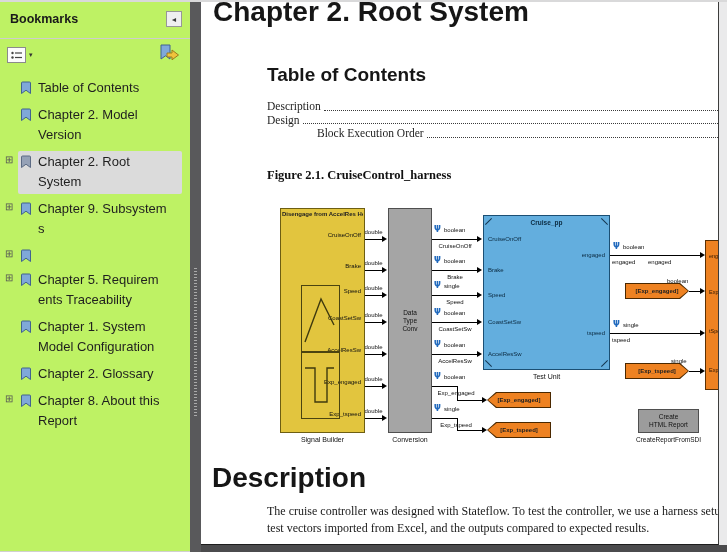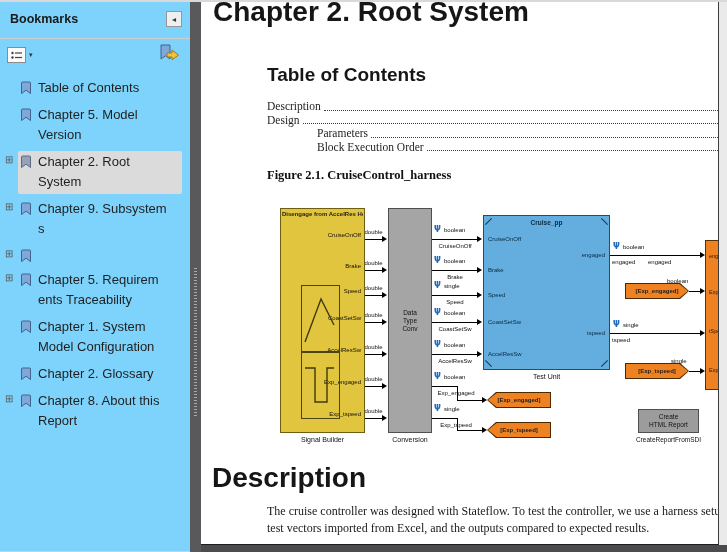--- a/index.html
+++ b/index.html
@@ -1,19 +1,19 @@
 <!DOCTYPE html>
 <html><head>
 <meta charset="utf-8">
 <style>
   html,body{margin:0;padding:0}
   body{width:727px;height:552px;overflow:hidden;position:relative;background:#fff;
        font-family:"Liberation Sans",sans-serif;-webkit-font-smoothing:antialiased}
   
-  .sidebar{position:absolute;left:0;top:0;width:190px;height:552px;background:#7dd3fc;
+  .sidebar{position:absolute;left:0;top:0;width:190px;height:552px;background:#bef264;
            border-top:2px solid #d9d9da;box-sizing:border-box;border-bottom:1px solid #d0d0d0}
   .sidebar-header{position:relative;height:36px;border-bottom:1px solid #cdcdcd}
   .sidebar-title{position:absolute;left:10px;top:10px;font-size:12.5px;font-weight:bold;color:#1a1a1a}
   .collapse-btn{position:absolute;left:166px;top:9px;width:16px;height:16px;background:#efeff0;
                 border:1px solid #979797;font-size:7px;color:#3a3a3a;display:flex;align-items:center;
                 justify-content:center;padding:0;box-sizing:border-box}
   .sidebar-toolbar{position:relative;height:36px}
   .opts-btn{position:absolute;left:7px;top:8px;display:flex;align-items:center;gap:3px}
   .opts-box{width:19px;height:16px;border:1px solid #8b8b8b;background:#fcfcfc;display:flex;
             align-items:center;justify-content:center;box-sizing:border-box}
@@ -129,21 +129,21 @@
           <span class="bm-label">Table of Contents</span>
         </span>
       </div>
 
       <div class="bm-item">
         <span class="exp-col"></span>
         <span class="bm-row">
           <svg class="bm-ic" width="12" height="14" viewBox="0 0 12 14">
               <path d="M2.5 1 h7 a1 1 0 0 1 1 1 v10.5 L6 9.2 1.5 12.5 V2 a1 1 0 0 1 1 -1 z" fill="#7fa8d9" stroke="#41638f"></path>
             </svg>
-          <span class="bm-label">Chapter 5. Model
+          <span class="bm-label">Chapter 2. Model
 Version</span>
         </span>
       </div>
 
       <div class="bm-item selected">
         <span class="exp-col">⊞</span>
         <span class="bm-row">
           <svg class="bm-ic" width="12" height="14" viewBox="0 0 12 14">
               <path d="M2.5 1 h7 a1 1 0 0 1 1 1 v10.5 L6 9.2 1.5 12.5 V2 a1 1 0 0 1 1 -1 z" fill="#7fa8d9" stroke="#41638f"></path>
             </svg>
@@ -228,24 +228,20 @@
     <div class="h1 chapter-h1">Chapter 2. Root System</div>
     <div class="toc-head">Table of Contents</div>
 
     <div class="toc">
       <div class="toc-row">
           <span class="toc-label">Description</span>
           <span class="leader"></span>
         </div>
       <div class="toc-row">
           <span class="toc-label">Design</span>
-          <span class="leader"></span>
-        </div>
-      <div class="toc-row lvl2">
-          <span class="toc-label">Parameters</span>
           <span class="leader"></span>
         </div>
       <div class="toc-row lvl2">
           <span class="toc-label">Block Execution Order</span>
           <span class="leader"></span>
         </div>
     </div>
 
     <div class="fig-caption">Figure 2.1. CruiseControl_harness</div>
 

